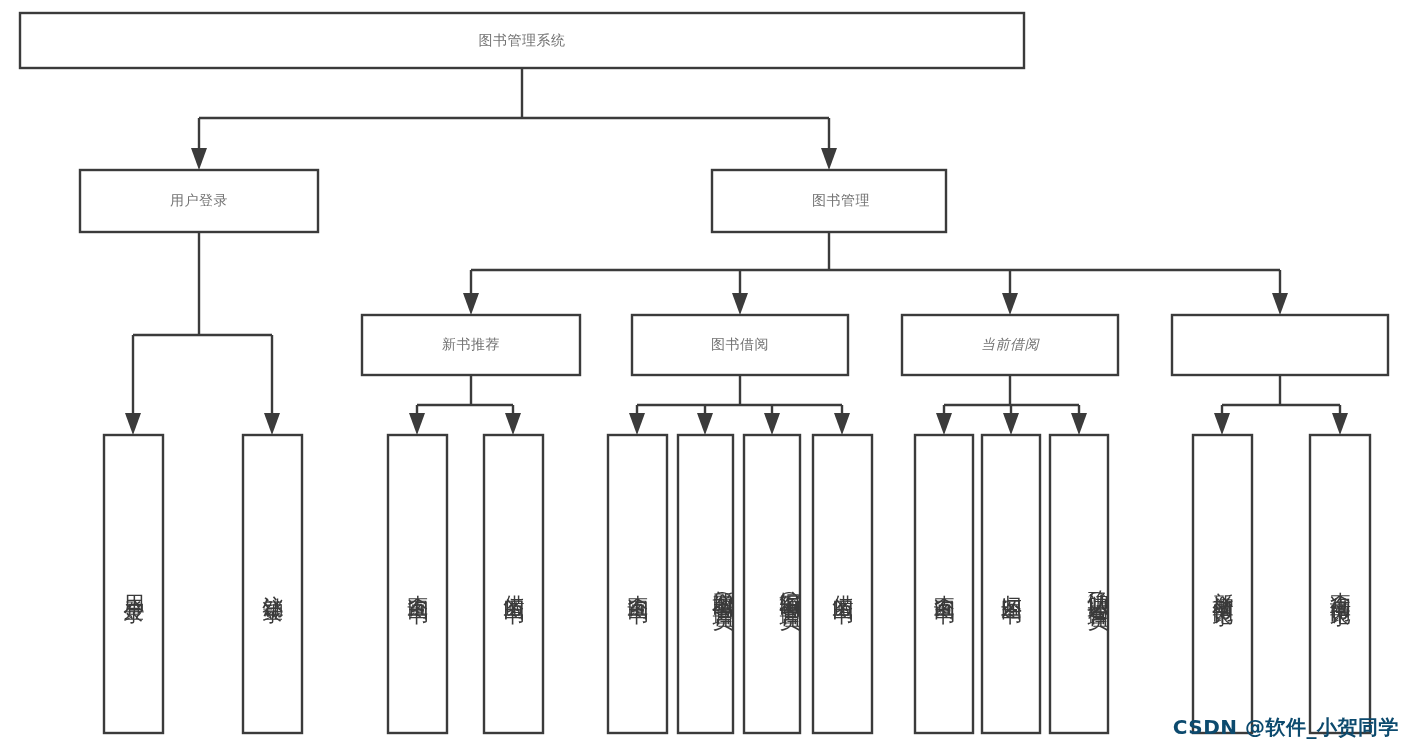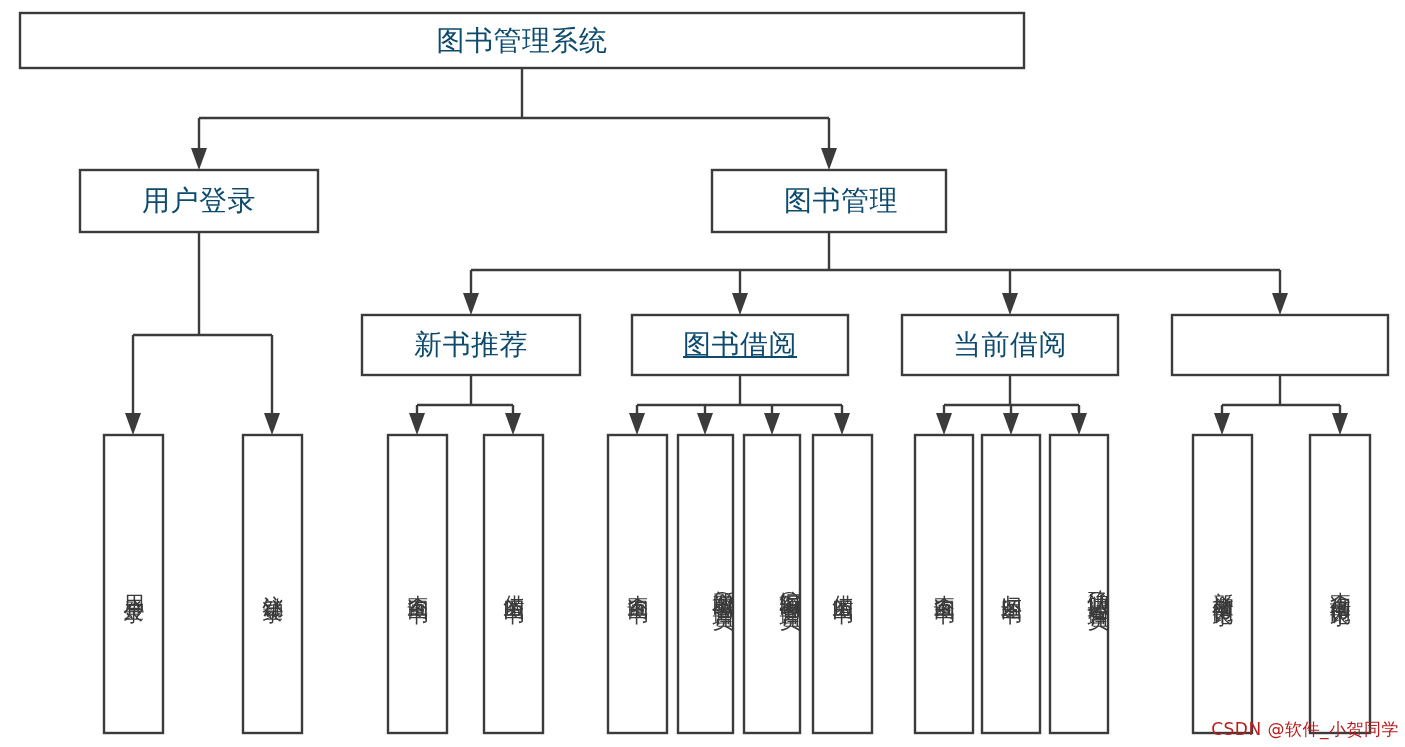--- a/index.html
+++ b/index.html
@@ -39,22 +39,22 @@
   }
   .arrow-head {
     fill: #3b3b3b;
     stroke: none;
   }
   .node-label-h {
     position: absolute;
     display: flex;
     align-items: center;
     justify-content: center;
-    color: #0c4a6e;
-    font-size: 28px;
+    color: #737373;
+    font-size: 14px;
     letter-spacing: 0.5px;
     white-space: nowrap;
     pointer-events: none;
   }
   .node-label-v {
     position: absolute;
     display: flex;
     align-items: center;
     justify-content: center;
     color: #3a3a3a;
@@ -63,25 +63,26 @@
     text-orientation: upright;
     letter-spacing: 3px;
     line-height: 1;
     pointer-events: none;
     overflow: hidden;
   }
   .watermark {
     position: absolute;
     right: 6px;
     bottom: 6px;
-    color: #b91c1c;
-    font-size: 17px;
+    color: #0c4a6e;
+    font-size: 20px;
     letter-spacing: 0.5px;
     white-space: nowrap;
     pointer-events: none;
+    font-weight: bold;
   }
 </style>
 </head>
 <body>
 
 <div id="diagram-root">
 
   <svg id="tree-svg" viewBox="0 0 1405 747">
 
     <rect class="node-box" x="20" y="13" width="1004" height="55"></rect>
@@ -167,22 +168,22 @@
     <polygon class="arrow-head" points="1222,435 1214,413 1230,413"></polygon>
     <polygon class="arrow-head" points="1340,435 1332,413 1348,413"></polygon>
   </svg>
 
   <div class="node-label-h" style="left:20px; top:13px; width:1004px; height:55px;">图书管理系统</div>
 
   <div class="node-label-h" style="left:80px; top:170px; width:238px; height:62px;">用户登录</div>
   <div class="node-label-h" style="left:712px; top:170px; width:258px; height:62px;">图书管理</div>
 
   <div class="node-label-h" style="left:362px; top:315px; width:218px; height:60px;">新书推荐</div>
-  <div class="node-label-h" style="left:632px; top:315px; width:216px; height:60px;text-decoration:underline;">图书借阅</div>
-  <div class="node-label-h" style="left:902px; top:315px; width:216px; height:60px;">当前借阅</div>
+  <div class="node-label-h" style="left:632px; top:315px; width:216px; height:60px;">图书借阅</div>
+  <div class="node-label-h" style="left:902px; top:315px; width:216px; height:60px;font-style:italic;">当前借阅</div>
 
   <div class="node-label-v" style="left:104px; top:435px; width:59px; height:298px;">用户登录</div>
   <div class="node-label-v" style="left:243px; top:435px; width:59px; height:298px;">注销登录</div>
   <div class="node-label-v" style="left:388px; top:435px; width:59px; height:298px;">查询图书</div>
   <div class="node-label-v" style="left:484px; top:435px; width:59px; height:298px;">借阅图书</div>
   <div class="node-label-v" style="left:608px; top:435px; width:59px; height:298px;">查询图书</div>
   <div class="node-label-v" style="left:678px; top:435px; width:55px; height:298px; align-items:flex-start; padding-top:4px; box-sizing:border-box;">新增图书（管理员）</div>
   <div class="node-label-v" style="left:744px; top:435px; width:56px; height:298px; align-items:flex-start; padding-top:4px; box-sizing:border-box;">编辑图书（管理员）</div>
   <div class="node-label-v" style="left:813px; top:435px; width:59px; height:298px;">借阅图书</div>
   <div class="node-label-v" style="left:915px; top:435px; width:58px; height:298px;">查询图书</div>

